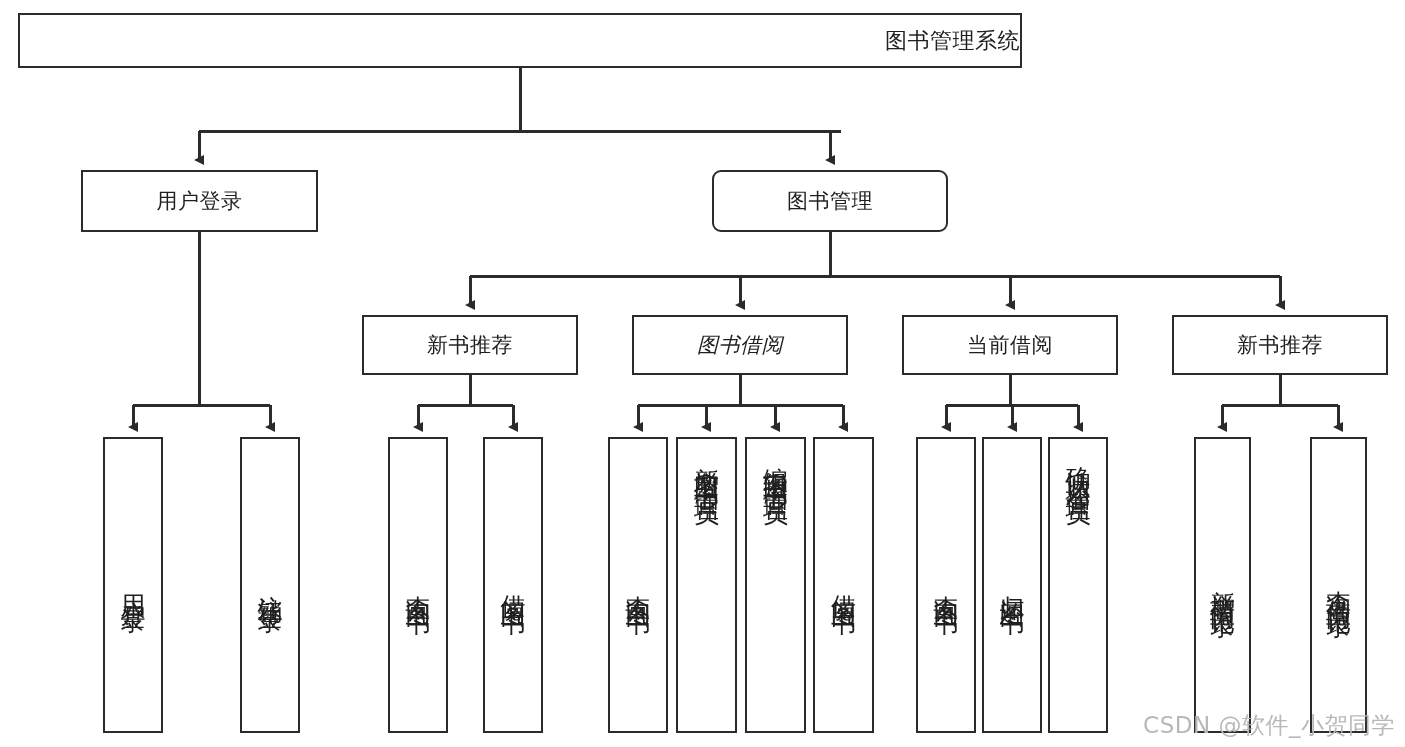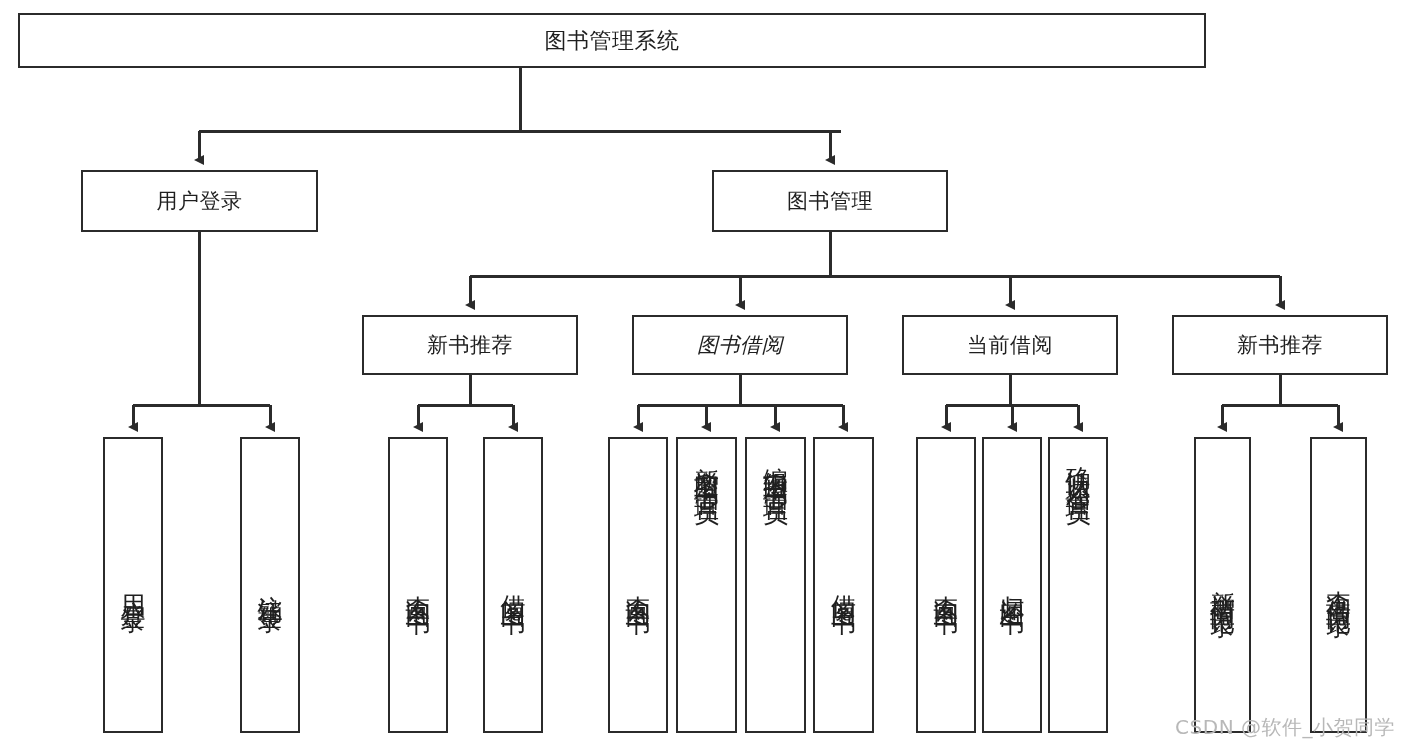--- a/index.html
+++ b/index.html
@@ -38,21 +38,21 @@
     writing-mode:vertical-rl;
     text-orientation:upright;
     font-size:25px;
     letter-spacing:5px;
     line-height:1;
   }
   .v-node.v-center{align-items:center;padding-top:0;}
   #watermark{
     position:absolute;
     right:10px;bottom:6px;
-    font-size:20px;
+    font-size:23px;
     color:#b8b8b8;
     letter-spacing:0.5px;
     user-select:none;
     pointer-events:none;
   }
 </style>
 </head>
 <body>
 
 <div id="diagram-root">
@@ -102,28 +102,28 @@
       <path d="M1012,405 L1012,427" marker-end="url(#arrow)"></path>
       <path d="M1078,405 L1078,427" marker-end="url(#arrow)"></path>
 
       <path d="M1280,375 L1280,405"></path>
       <path d="M1222,405 L1338,405"></path>
       <path d="M1222,405 L1222,427" marker-end="url(#arrow)"></path>
       <path d="M1338,405 L1338,427" marker-end="url(#arrow)"></path>
     </g>
   </svg>
 
-  <div class="node h-node" id="node-root" style="left:18px;top:13px;width:1188px;height:55px;">
+  <div class="node h-node" id="node-root" style="left:18px;top:13px;width:1004px;height:55px;justify-content:flex-end;">
     <span class="node-label">图书管理系统</span>
   </div>
 
   <div class="node h-node" style="left:81px;top:170px;width:237px;height:62px;">
     <span class="node-label">用户登录</span>
   </div>
-  <div class="node h-node" style="left:712px;top:170px;width:236px;height:62px;">
+  <div class="node h-node" style="left:712px;top:170px;width:236px;height:62px;border-radius:9px;">
     <span class="node-label">图书管理</span>
   </div>
 
   <div class="node h-node" style="left:362px;top:315px;width:216px;height:60px;">
     <span class="node-label">新书推荐</span>
   </div>
   <div class="node h-node" style="left:632px;top:315px;width:216px;height:60px;font-style:italic;">
     <span class="node-label">图书借阅</span>
   </div>
   <div class="node h-node" style="left:902px;top:315px;width:216px;height:60px;text-align:right;">

